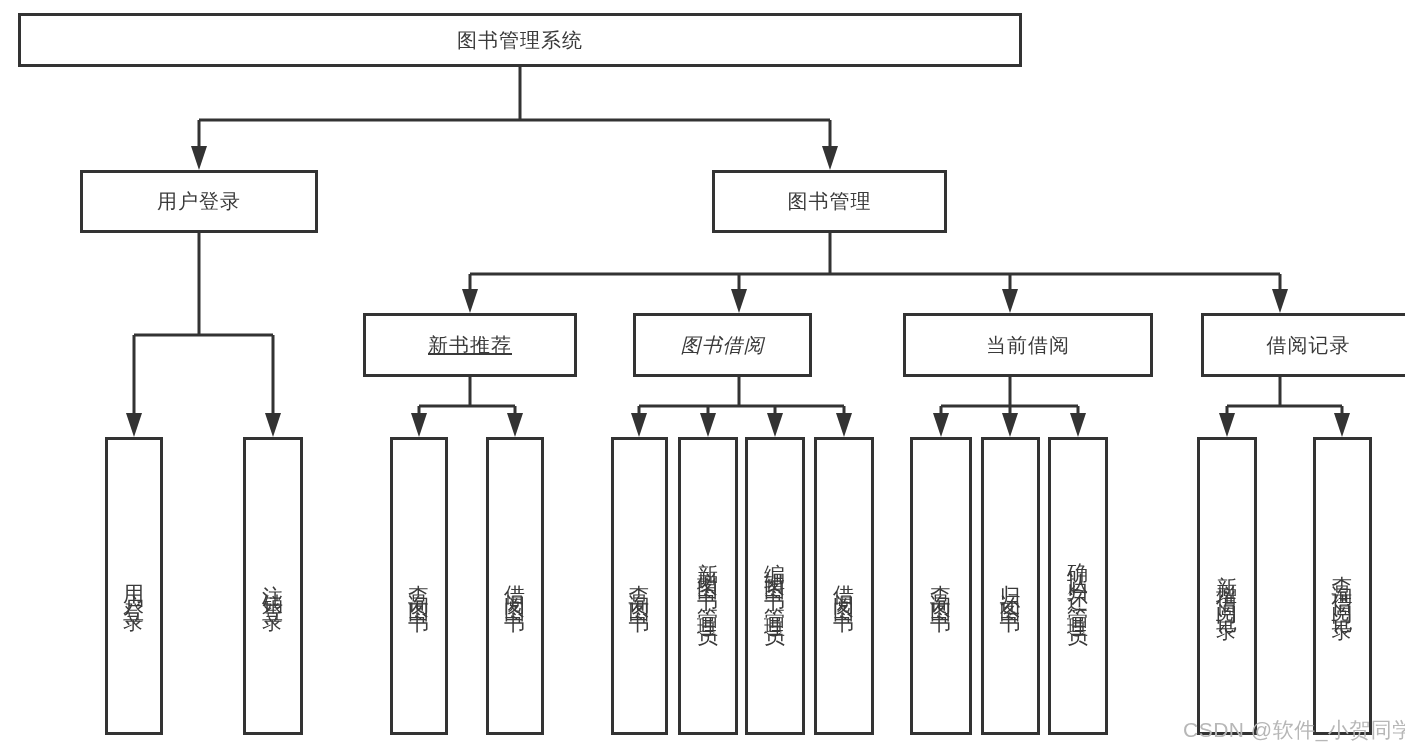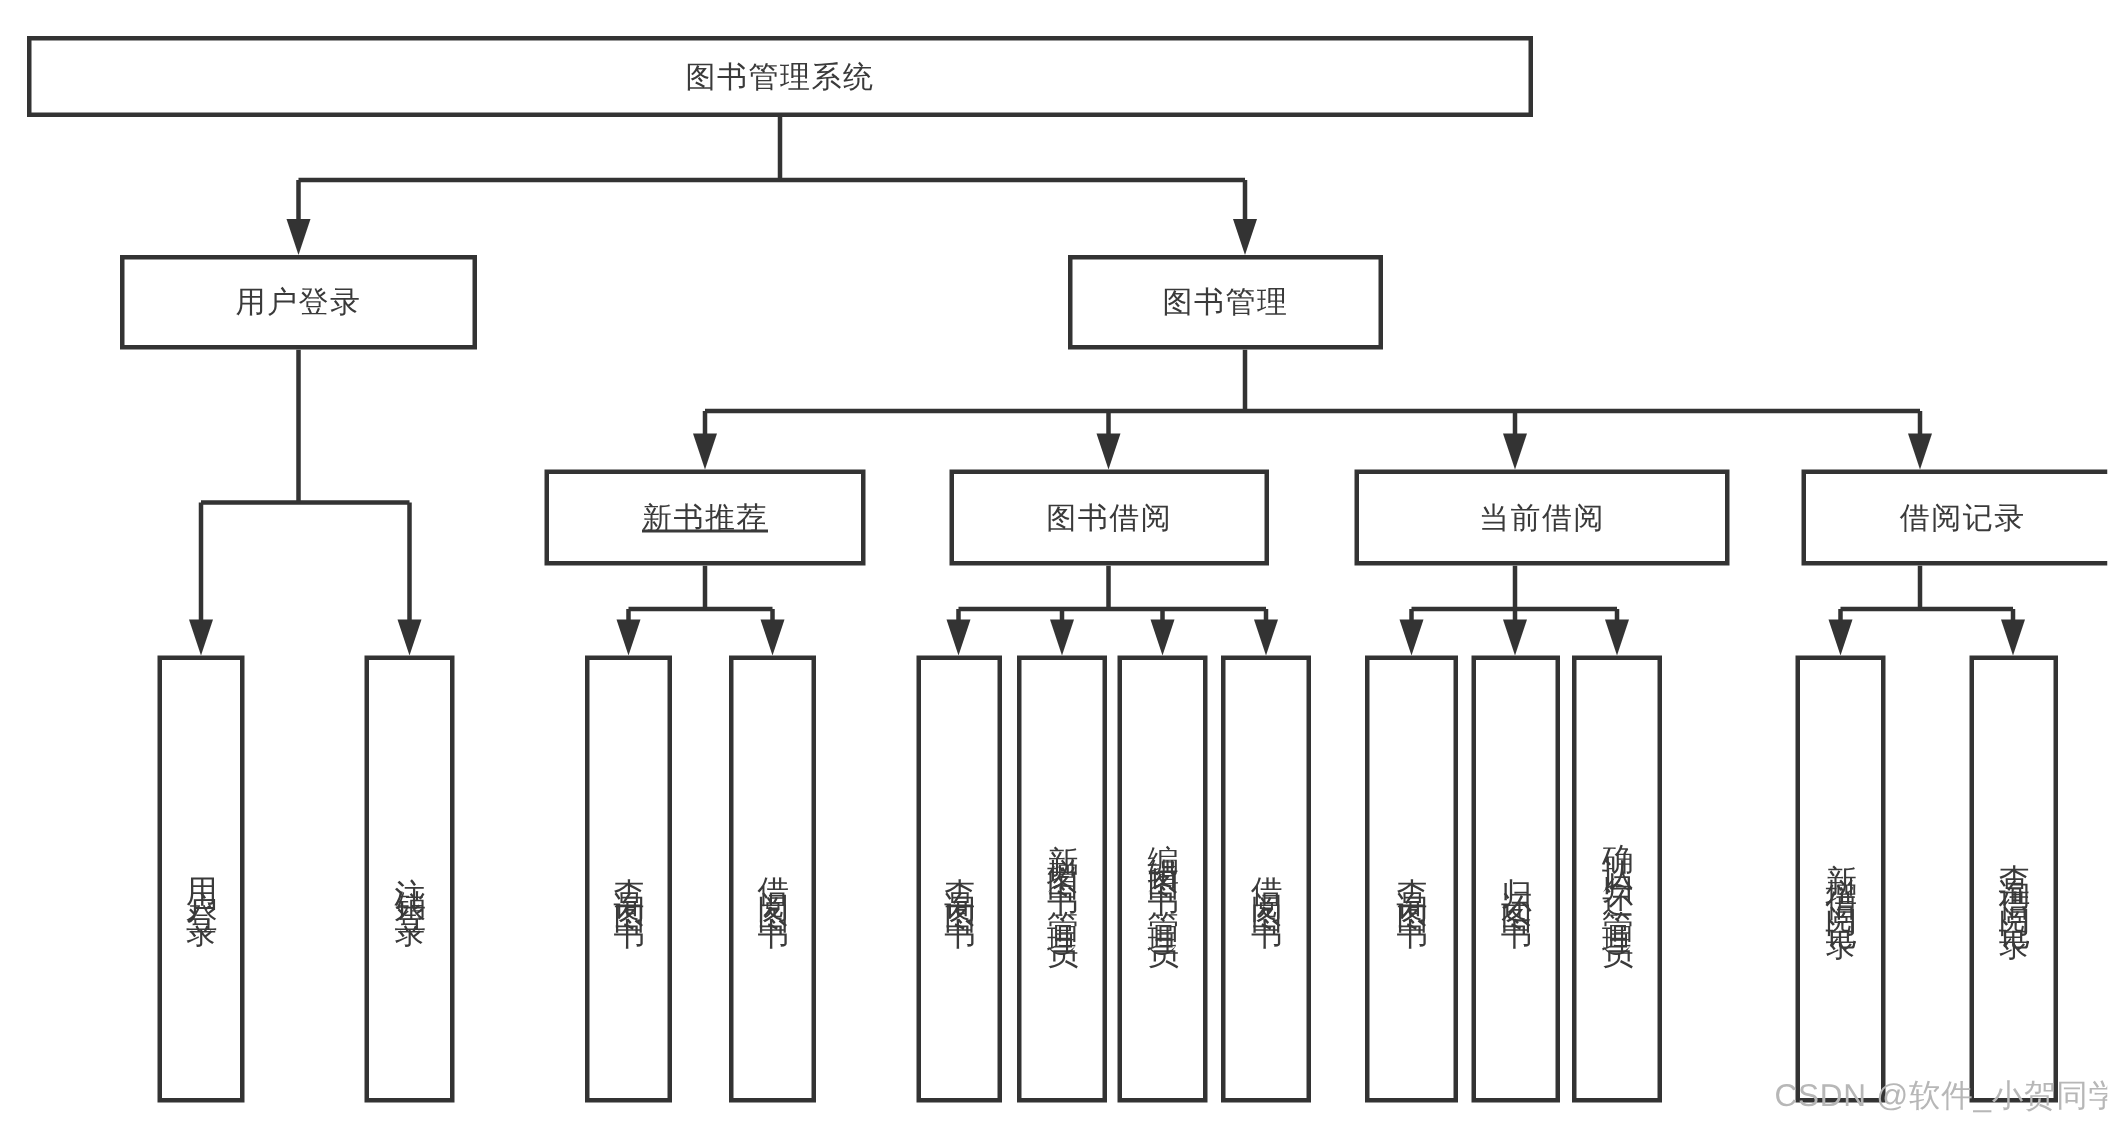--- a/index.html
+++ b/index.html
@@ -93,35 +93,35 @@
       <polygon points="767,413 783,413 775,437"></polygon>
       <polygon points="836,413 852,413 844,437"></polygon>
       <polygon points="933,413 949,413 941,437"></polygon>
       <polygon points="1002,413 1018,413 1010,437"></polygon>
       <polygon points="1070,413 1086,413 1078,437"></polygon>
       <polygon points="1219,413 1235,413 1227,437"></polygon>
       <polygon points="1334,413 1350,413 1342,437"></polygon>
     </g>
   </svg>
 
-  <div class="node hbox" style="left:18px; top:24px; width:1004px; height:54px;">
+  <div class="node hbox" style="left:18px; top:13px; width:1004px; height:54px;">
     <span>图书管理系统</span>
   </div>
 
   <div class="node hbox" style="left:80px; top:170px; width:238px; height:63px;">
     <span>用户登录</span>
   </div>
-  <div class="node hbox" style="left:712px; top:170px; width:210px; height:63px;">
+  <div class="node hbox" style="left:712px; top:170px; width:235px; height:63px;">
     <span>图书管理</span>
   </div>
 
   <div class="node hbox" style="left:363px; top:313px; width:214px; height:64px;text-decoration:underline;">
     <span>新书推荐</span>
   </div>
-  <div class="node hbox" style="left:633px; top:313px; width:213px; height:64px;">
+  <div class="node hbox" style="left:633px; top:313px; width:179px; height:64px;font-style:italic;">
     <span>图书借阅</span>
   </div>
   <div class="node hbox" style="left:903px; top:313px; width:250px; height:64px;">
     <span>当前借阅</span>
   </div>
   <div class="node hbox" style="left:1173px; top:313px; width:215px; height:64px;margin-left:28px;">
     <span>借阅记录</span>
   </div>
 
   <div class="node vbox" style="left:105px; top:437px; width:58px; height:298px;">

